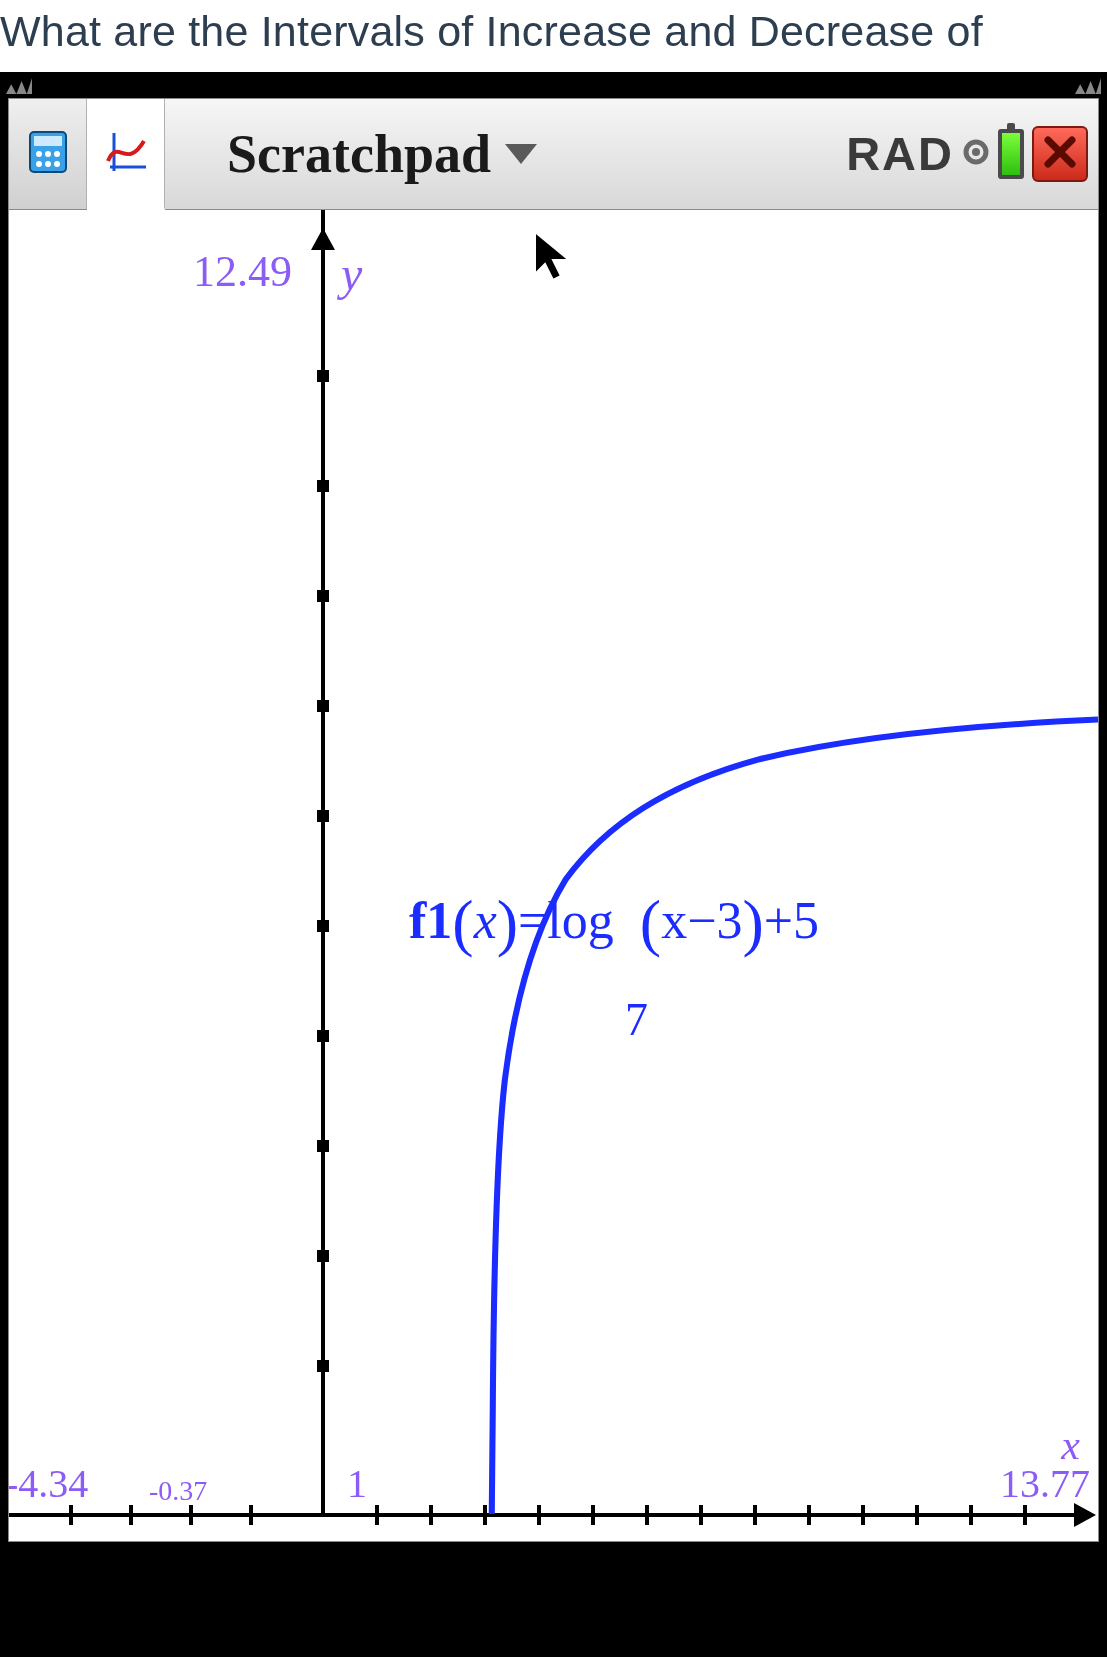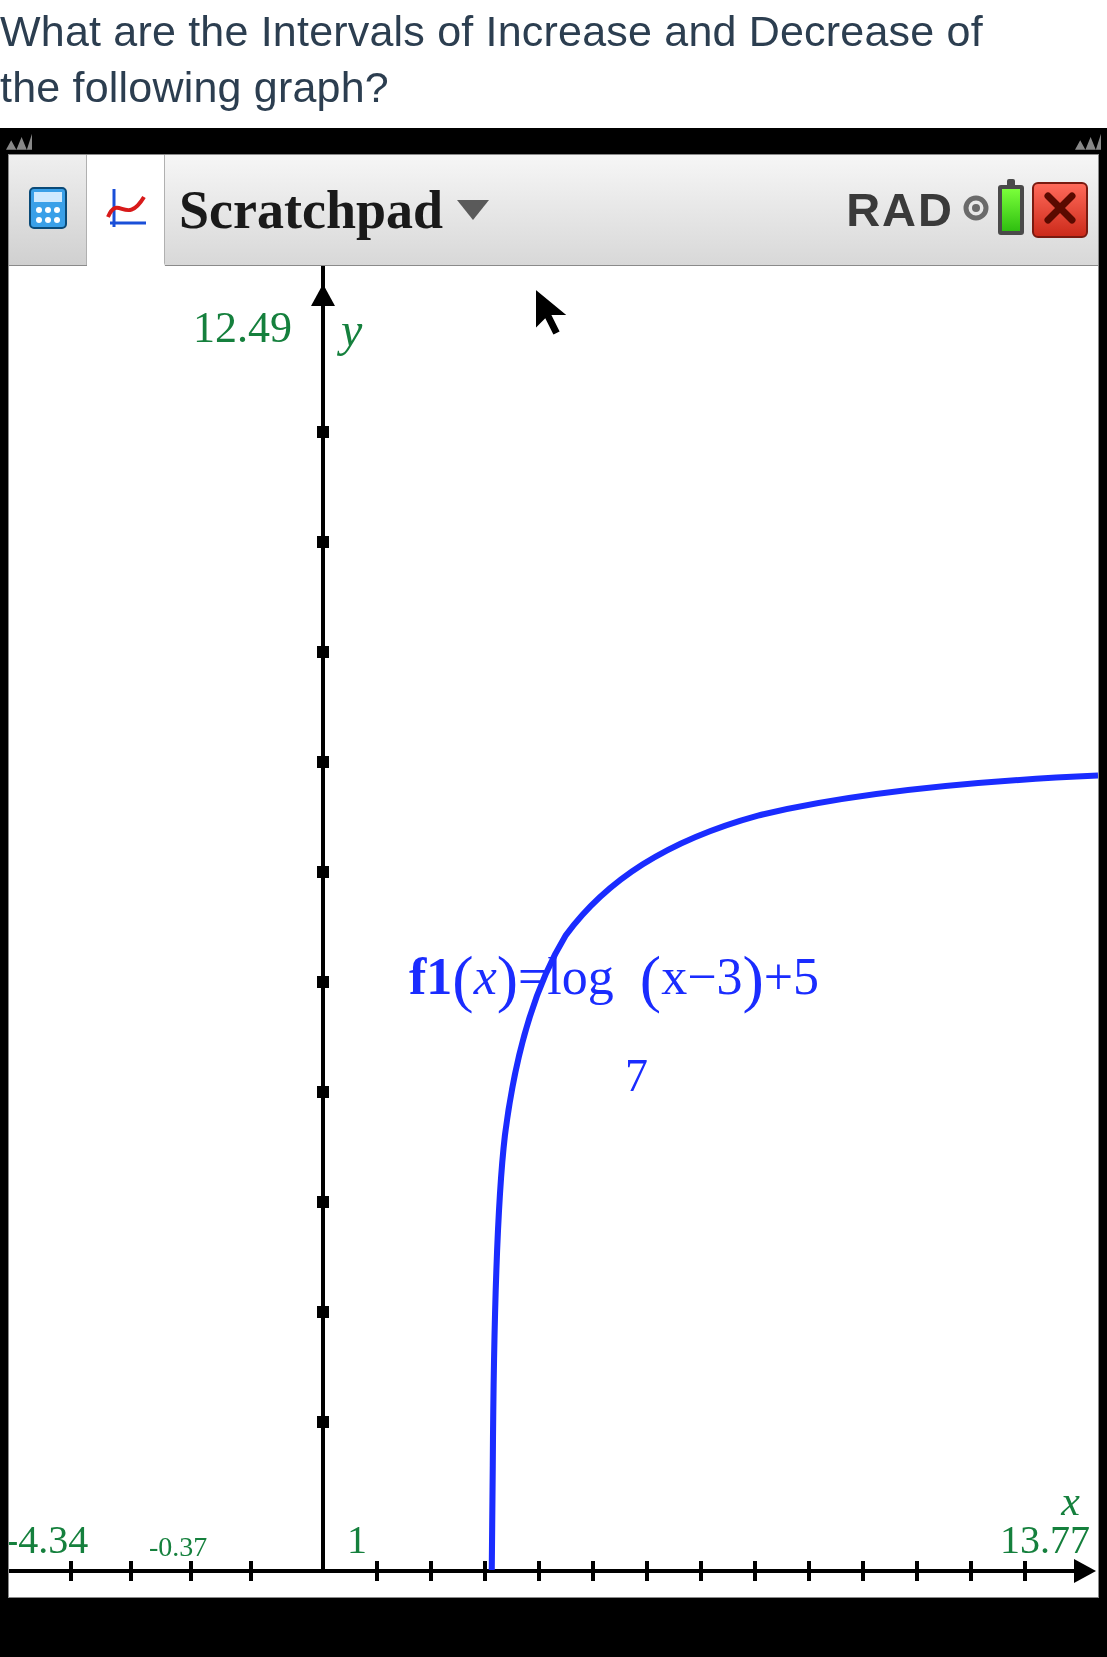--- a/index.html
+++ b/index.html
@@ -72,20 +72,21 @@
     display: flex;
     align-items: center;
     padding-left: 14px;
     gap: 14px;
   }
   .scratchpad-label {
     font-family: "Times New Roman", serif;
     font-size: 54px;
     font-weight: bold;
     color: #1a1a1a;
+    margin-left: 48px;
   }
   .dropdown-triangle {
     width: 0; height: 0;
     border-left: 16px solid transparent;
     border-right: 16px solid transparent;
     border-top: 20px solid #5a5a5a;
   }
   .tab-right {
     display: flex;
     align-items: center;
@@ -174,21 +175,21 @@
   .tick-x {
     position: absolute;
     bottom: 16px;
     width: 4px; height: 20px;
     background: #000;
   }
   .axis-label {
     position: absolute;
     font-family: "Times New Roman", serif;
     font-size: 42px;
-    color: #15803d;
+    color: #8b5cf6;
   }
   .y-max-label { left: 184px; top: 36px; font-size: 44px; }
   .y-var-label { left: 332px; top: 36px; font-style: italic; font-size: 48px; }
   .x-min-label { left: -4px; bottom: 34px; font-size: 40px; }
   .x-mid-label { left: 140px; bottom: 34px; font-size: 28px; }
   .x-one-label { left: 338px; bottom: 34px; font-size: 40px; }
   .x-max-label { right: 8px; bottom: 34px; font-size: 40px; }
   .x-var-label { right: 18px; bottom: 72px; font-style: italic; font-size: 42px; }
   .cursor {
     position: absolute;
@@ -213,21 +214,20 @@
     width: 100%; height: 100%;
     pointer-events: none;
   }
 </style>
 </head>
 <body>
 
 <div class="page">
   <div class="question-text">
     <span>What are the Intervals of Increase and Decrease of</span><br>
-    <span>the following graph?</span>
   </div>
 
   <div class="calc-outer">
     <div class="calc-topstrip">
       <div class="strip-icon"></div>
       <div class="strip-icon"></div>
     </div>
 
     <div class="tab-bar">
       <div class="tab-left">

